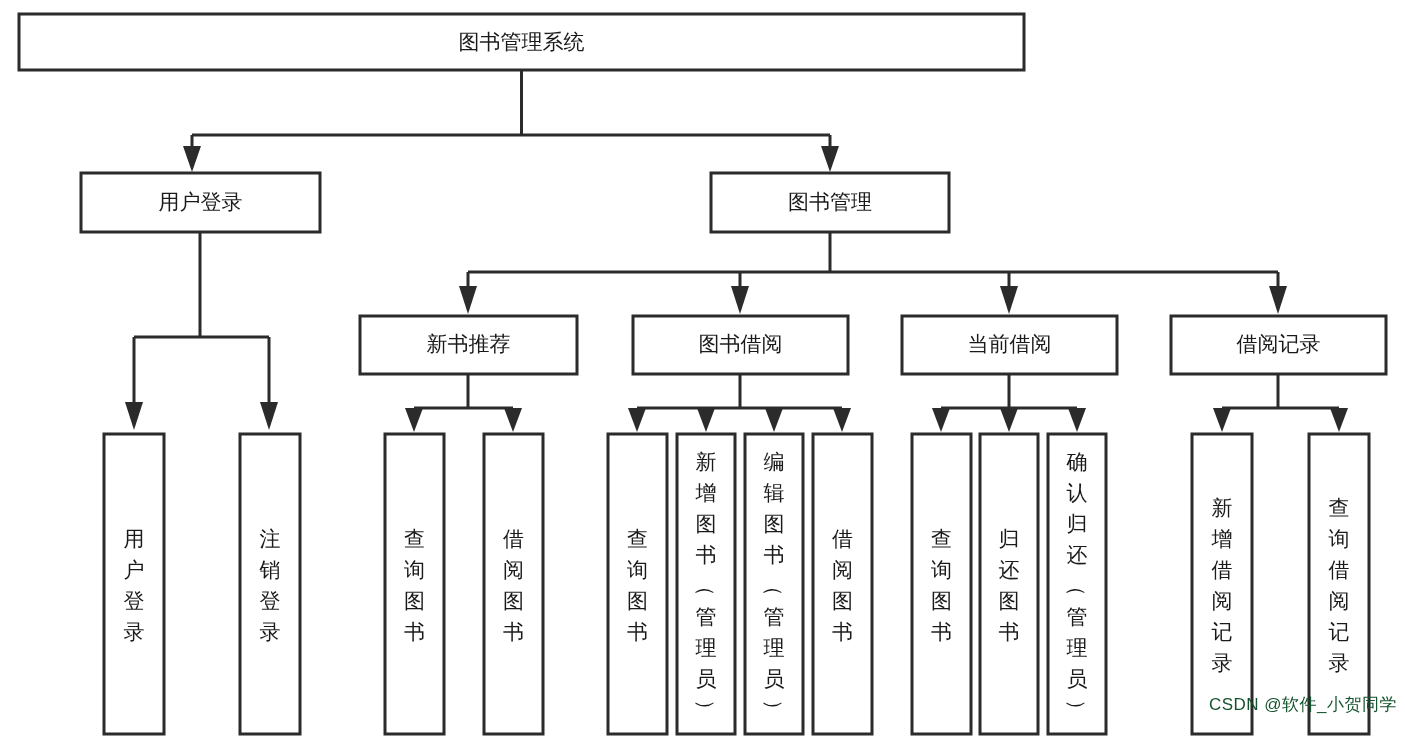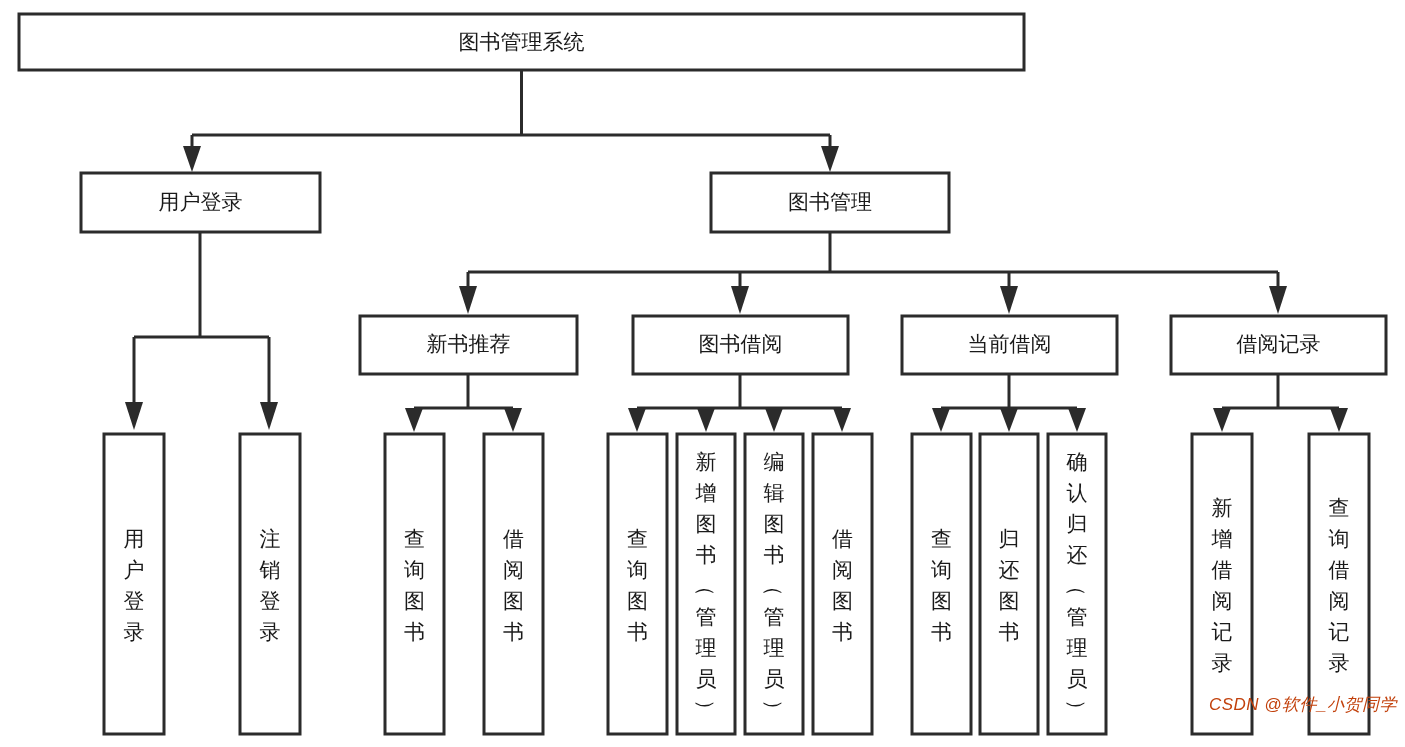--- a/index.html
+++ b/index.html
@@ -53,25 +53,24 @@
     font-size: 21px;
     fill: #1a1a1a;
     text-anchor: middle;
   }
   .watermark {
     position: absolute;
     right: 8px;
     bottom: 6px;
     font-family: "Liberation Sans", "DejaVu Sans", sans-serif;
     font-size: 17px;
-    color: #c2410c;
+    color: #14532d;
     letter-spacing: 0.5px;
     white-space: nowrap;
     pointer-events: none;
-    font-style: italic;
   }
 </style>
 </head>
 <body>
 
 <div id="diagram-root">
   <svg class="flow" viewBox="0 0 1405 747" xmlns="http://www.w3.org/2000/svg">
 
     <defs>
       <g id="arrowglyph"></g>

